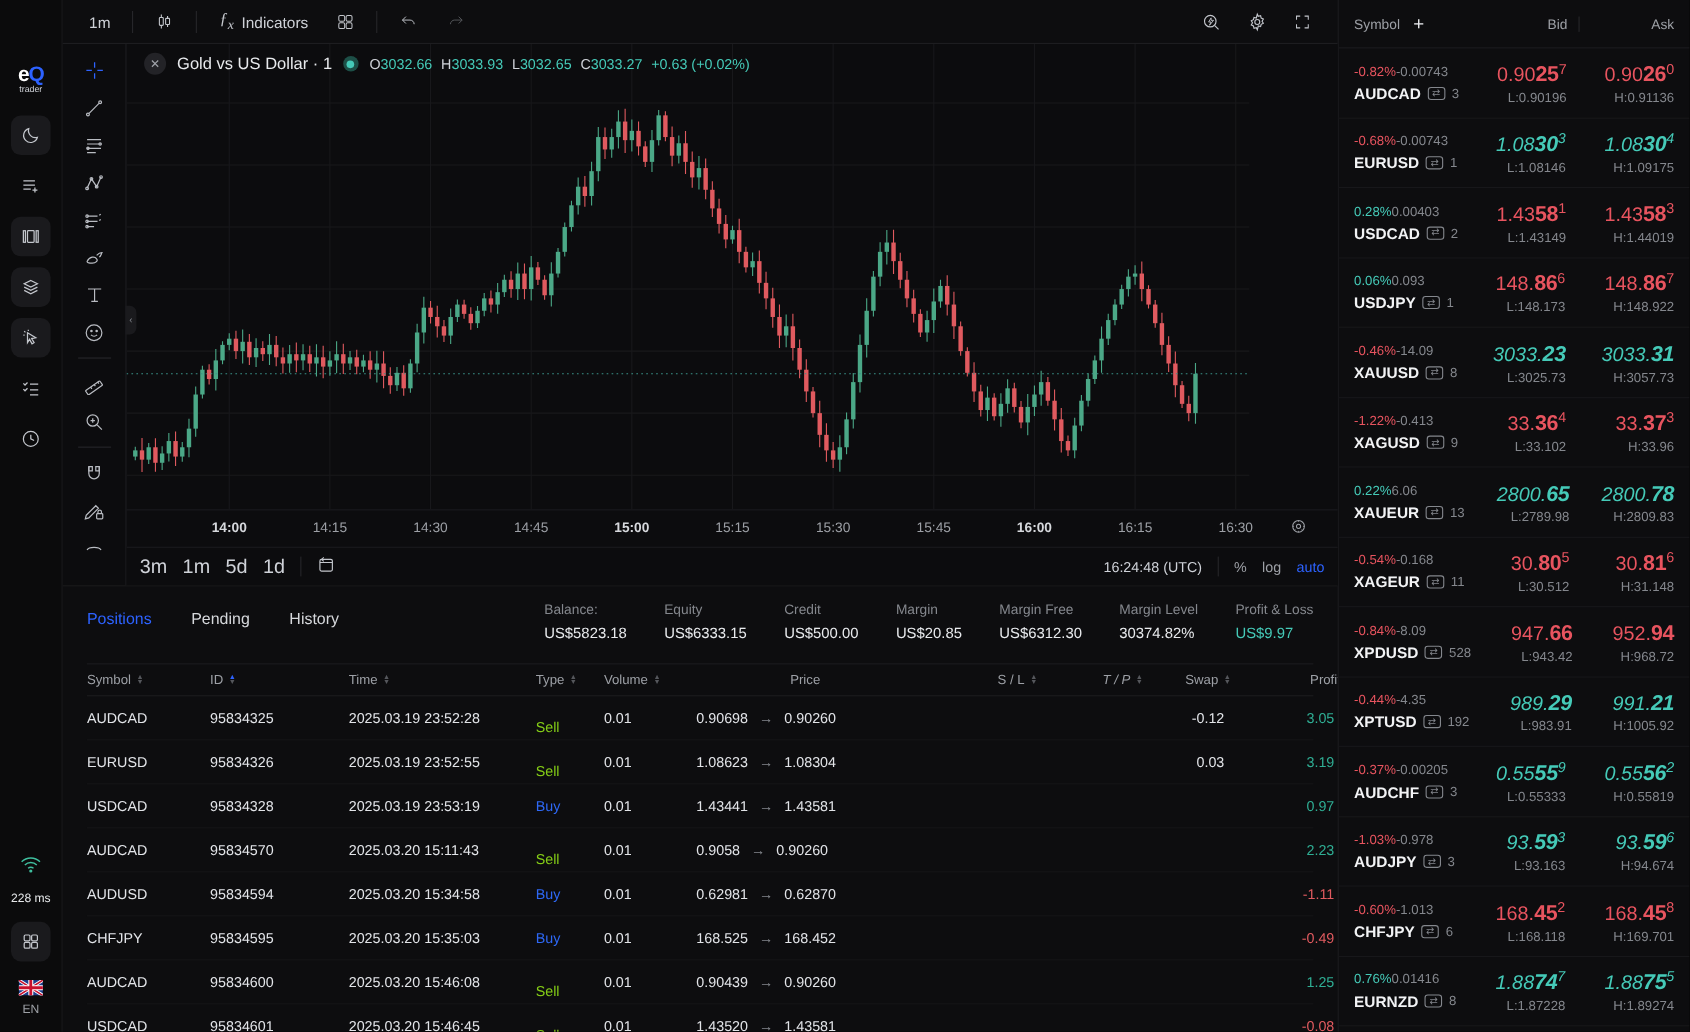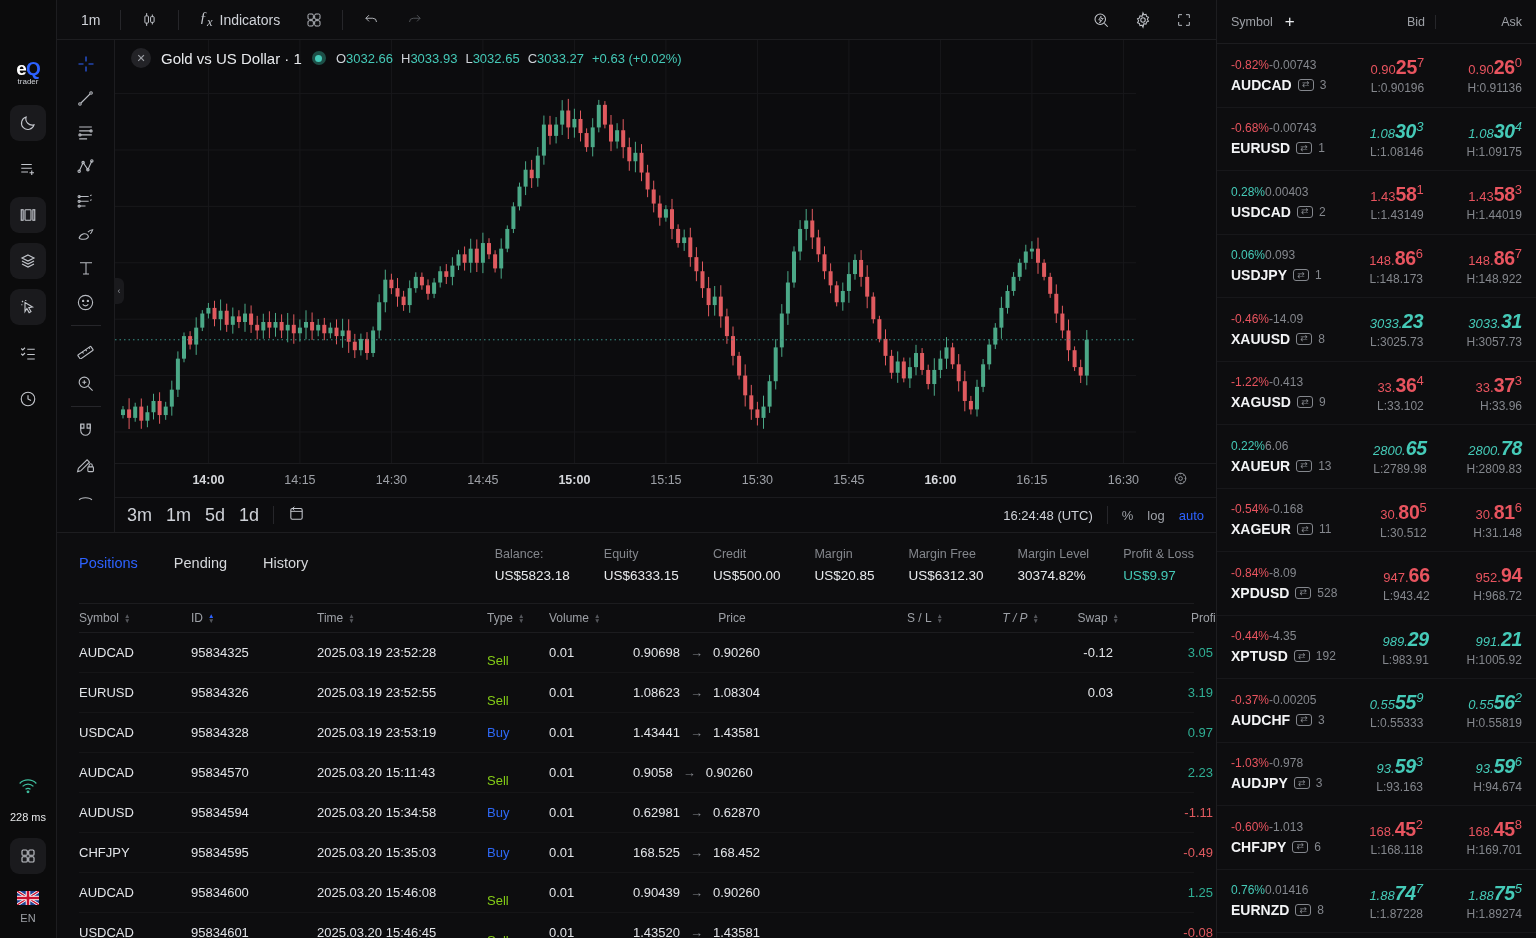--- a/index.html
+++ b/index.html
@@ -129,21 +129,21 @@
   .wl-row { height:63.5px; border-bottom:1px solid #17171a; display:flex; align-items:center;
     padding:0 14px; cursor:pointer; }
   .wl-left { flex:1; }
   .wl-pct-line { font-size:12px; display:flex; gap:0; }
   .wl-chg { color:#84878d; }
   .wl-sym-line { display:flex; align-items:center; gap:6px; margin-top:5px; }
   .wl-sym { color:#f2f3f5; font-weight:bold; font-size:14px; }
   .wl-count { color:#84878d; font-size:12px; }
   .wl-quote { width:99px; text-align:right; }
   .wl-price { white-space:nowrap; }
-  .wl-price .pre { font-size:13px; }
+  .wl-price .pre { font-size:18px; }
   .wl-price .big { font-size:19.5px; font-weight:bold; letter-spacing:-0.3px; }
   .wl-price .sup { font-size:13px; vertical-align:7px; }
   .wl-lh { color:#84878d; font-size:12px; margin-top:2px; }
   .up-c { color:#45cab8;font-style:italic; } .down-c { color:#e8545f; }
   .pct-up { color:#45cab8; } .pct-down { color:#e8545f; }
   .swap-ic { display:inline-flex; border:1px solid #84878d; border-radius:3px; width:16px;
     height:12px; color:#84878d; font-size:9px; align-items:center; justify-content:center;
     line-height:1; }
 </style>
 </head>

